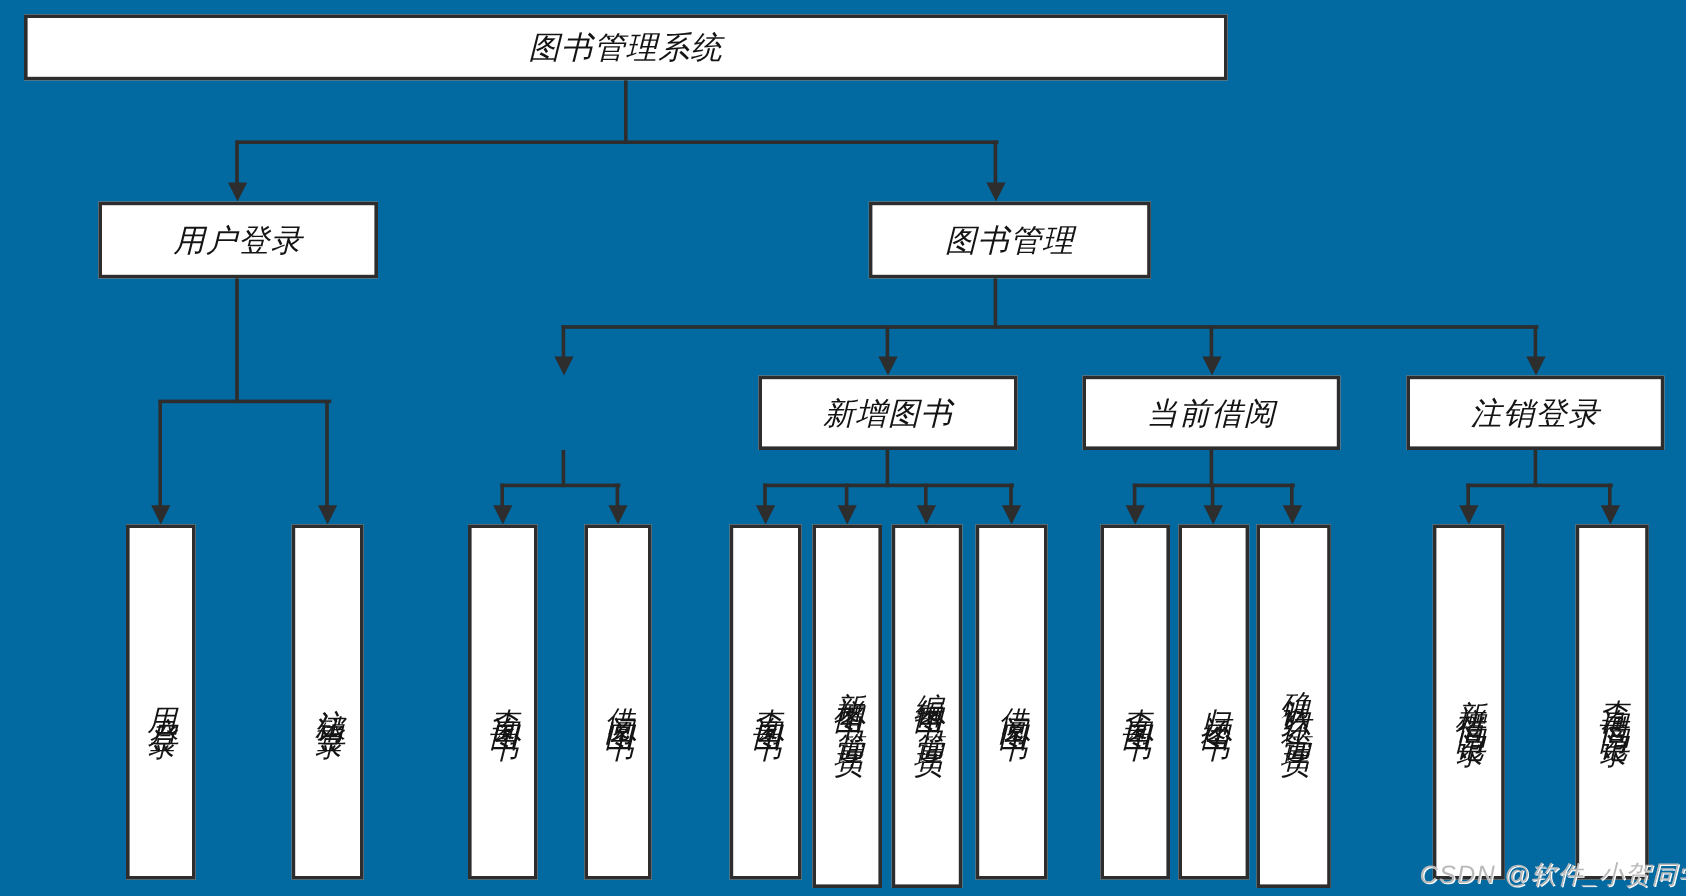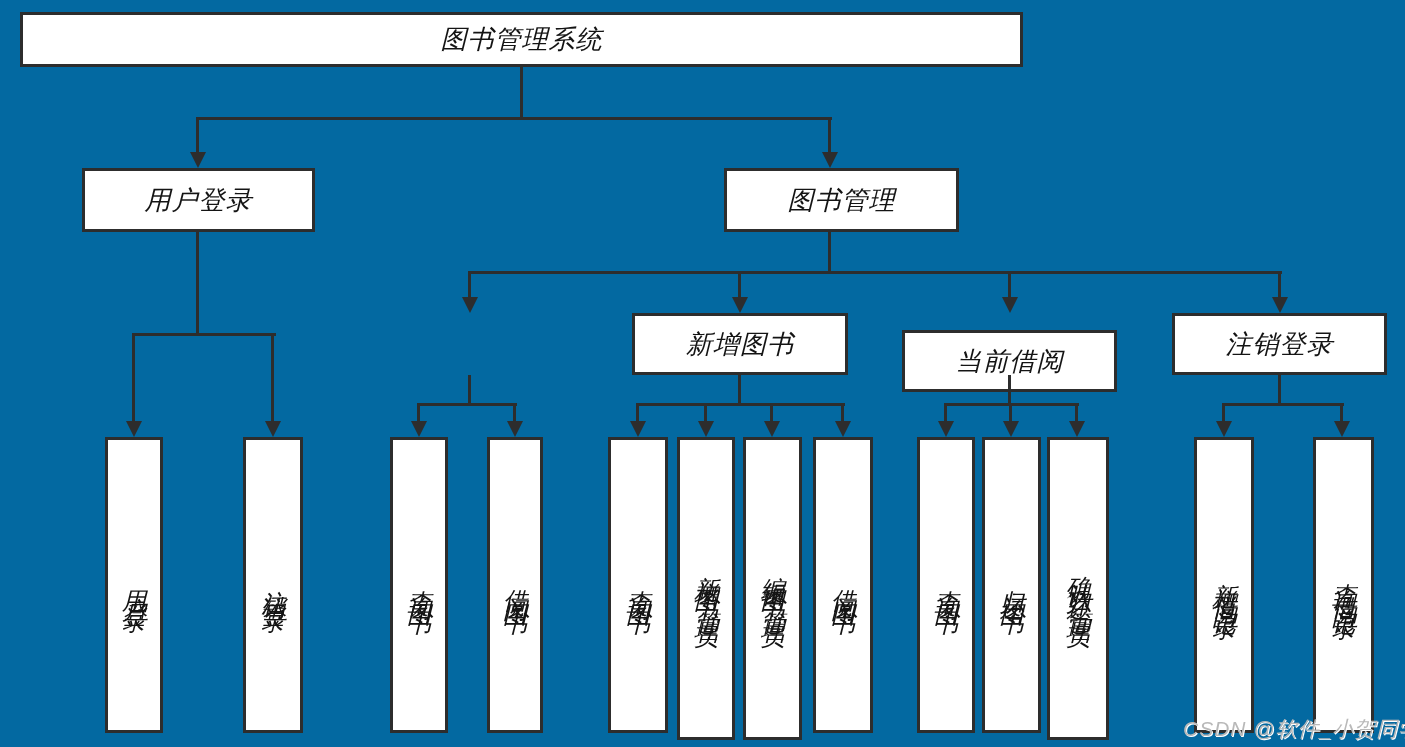--- a/index.html
+++ b/index.html
@@ -60,21 +60,21 @@
   <div class="v" style="left:468px;top:271px;width:3px;height:28px;"></div>
   <div class="ah" style="left:462px;top:297px;"></div>
   <div class="v" style="left:738px;top:271px;width:3px;height:28px;"></div>
   <div class="ah" style="left:732px;top:297px;"></div>
   <div class="v" style="left:1008px;top:271px;width:3px;height:28px;"></div>
   <div class="ah" style="left:1002px;top:297px;"></div>
   <div class="v" style="left:1278px;top:271px;width:3px;height:28px;"></div>
   <div class="ah" style="left:1272px;top:297px;"></div>
 
   <div class="node" style="left:632px;top:313px;width:216px;height:62px;">新增图书</div>
-  <div class="node" style="left:902px;top:313px;width:215px;height:62px;margin-top:17px;">当前借阅</div>
+  <div class="node" style="left:902px;top:313px;width:215px;height:62px;">当前借阅</div>
   <div class="node" style="left:1172px;top:313px;width:215px;height:62px;">注销登录</div>
 
   <div class="v" style="left:468px;top:375px;width:3px;height:31px;"></div>
   <div class="h" style="left:417px;top:403px;width:100px;height:3px;"></div>
   <div class="v" style="left:417px;top:403px;width:3px;height:20px;"></div>
   <div class="ah" style="left:411px;top:421px;"></div>
   <div class="v" style="left:513px;top:403px;width:3px;height:20px;"></div>
   <div class="ah" style="left:507px;top:421px;"></div>
 
   <div class="v" style="left:738px;top:375px;width:3px;height:31px;"></div>

